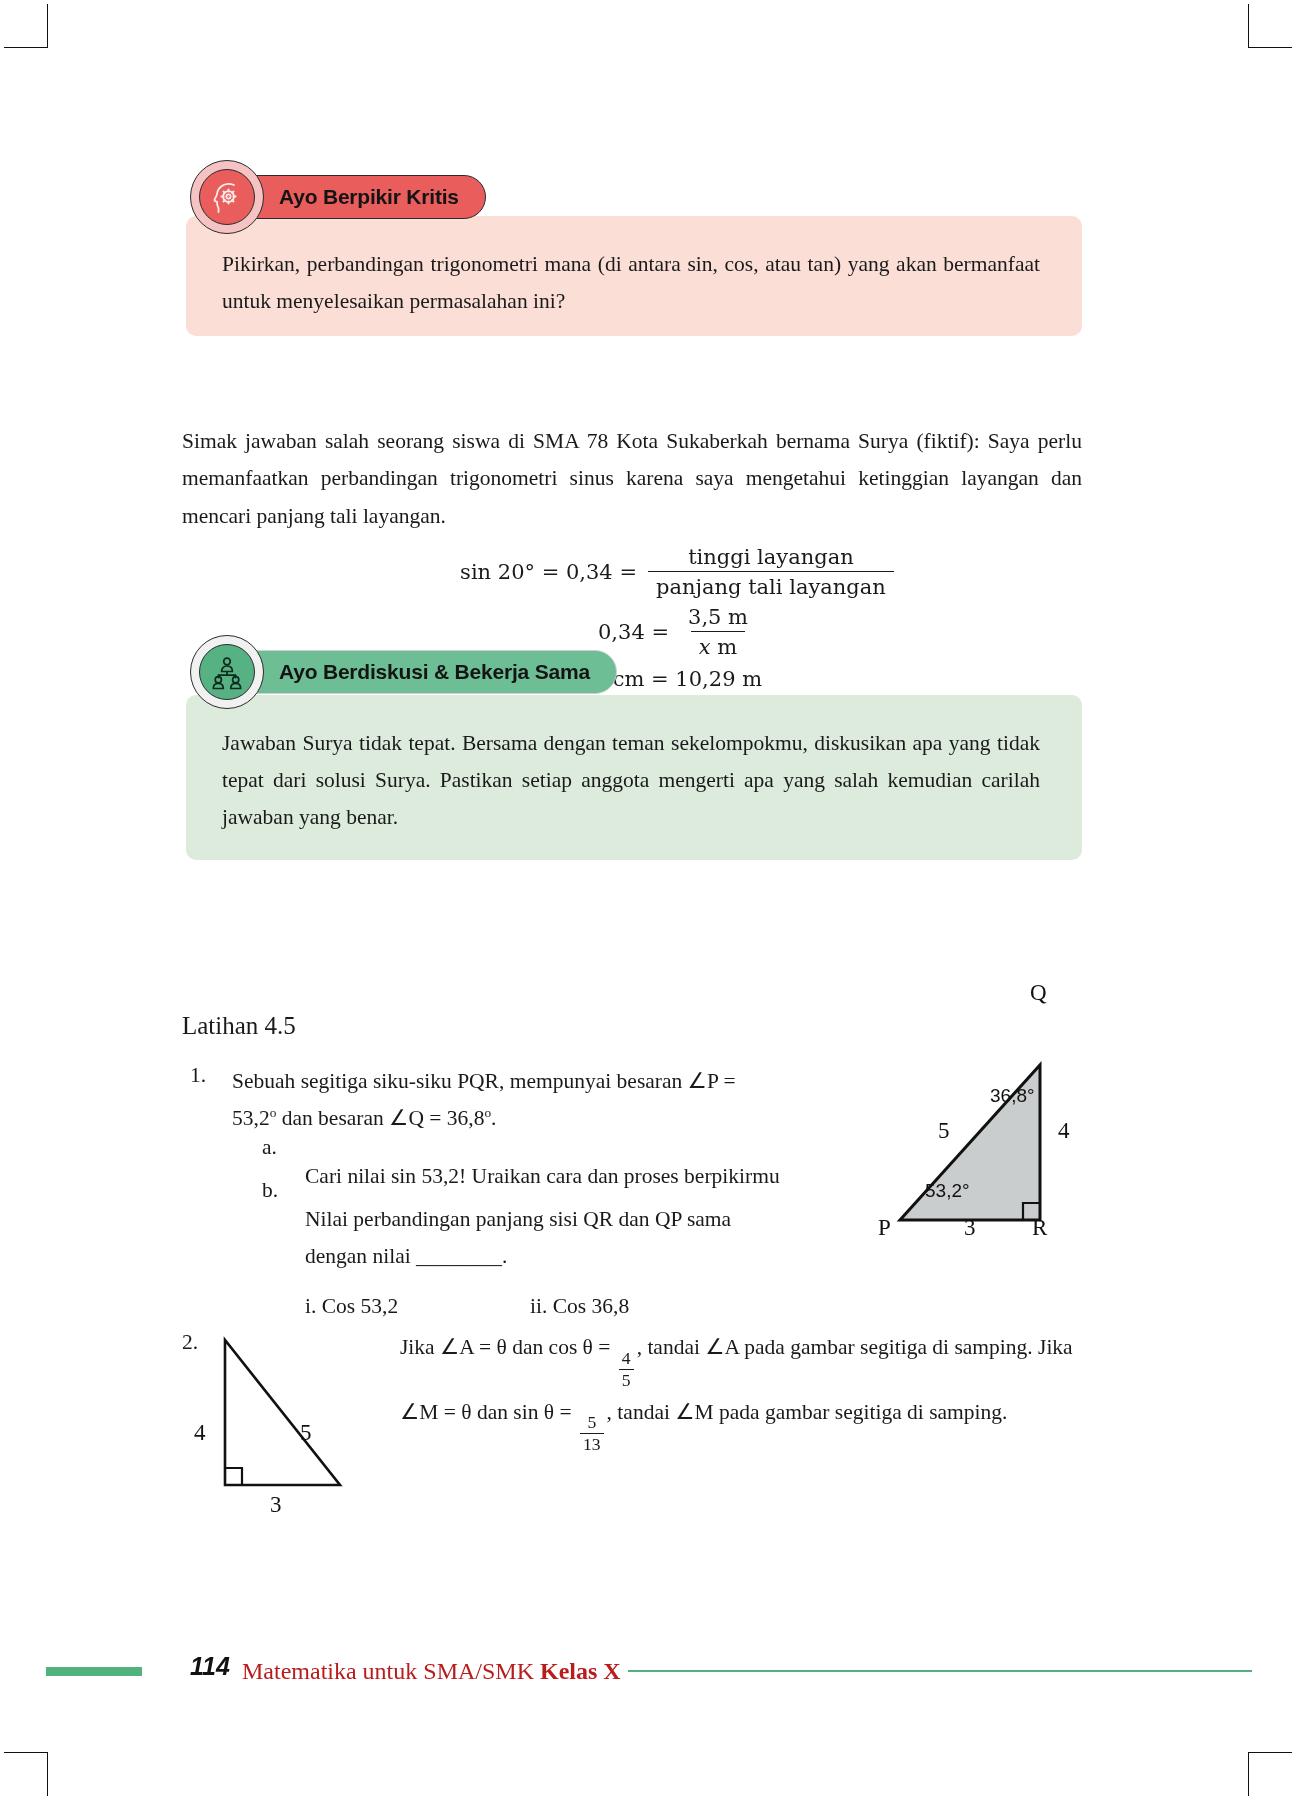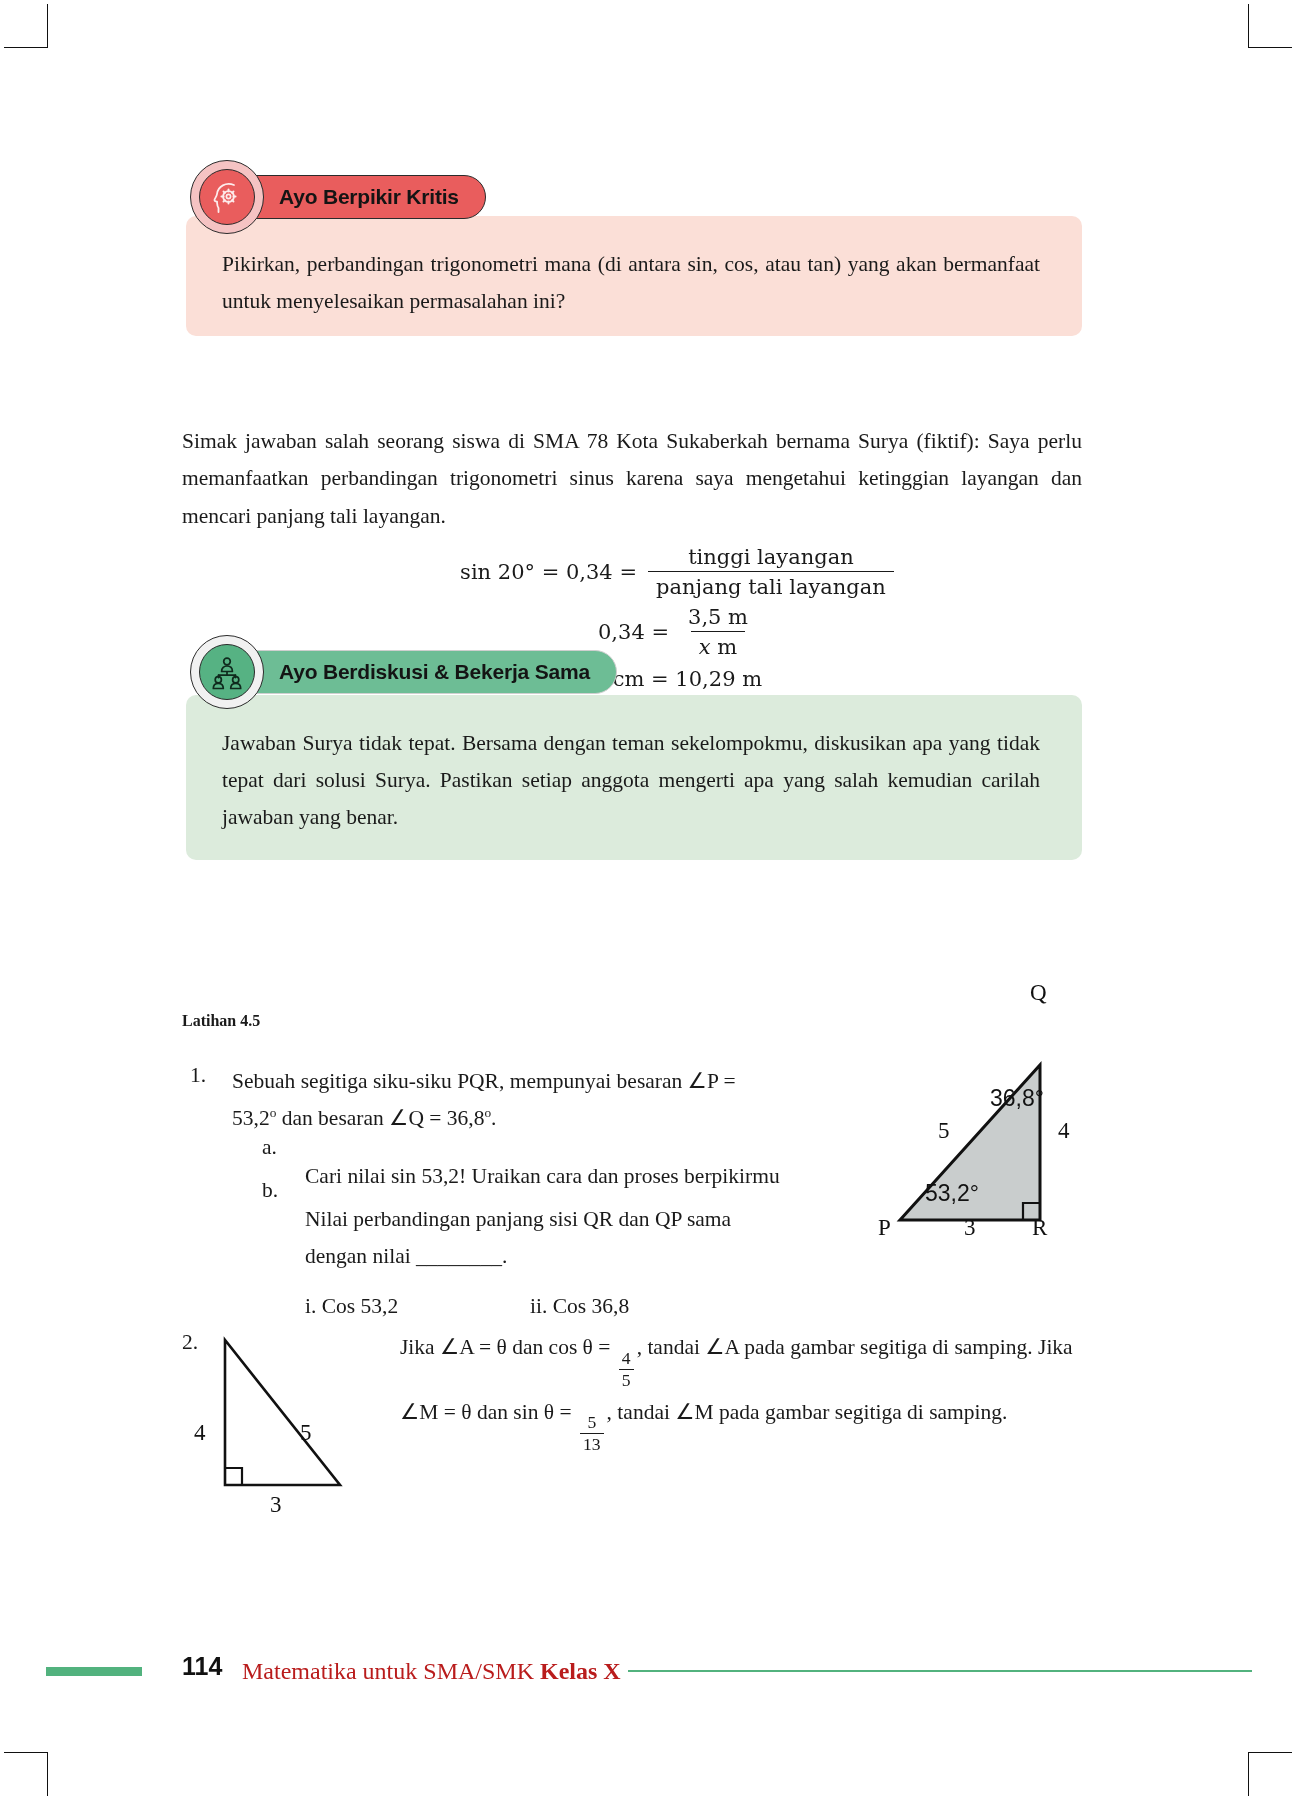--- a/index.html
+++ b/index.html
@@ -151,22 +151,22 @@
     font-size: 0.82em;
     margin: 0 3px;
     line-height: 1.08;
   }
   .ifrac .num { padding: 0 3px 1px 3px; }
   .ifrac .den { padding: 1px 3px 0 3px; border-top: 1.1px solid #1a1a1a; }
 
   
   .sec-title {
     position: absolute;
-    font-weight: bold;
-    font-size: 16px;
+    font-weight: normal;
+    font-size: 25px;
   }
   .q-num {
     position: absolute;
     font-size: 21.5px;
   }
   .q-body {
     position: absolute;
     font-size: 21.5px;
     line-height: 1.74;
   }
@@ -185,21 +185,21 @@
   
   .fig { position: absolute; }
   .fig-label {
     position: absolute;
     font-family: "Liberation Serif", serif;
     font-size: 23px;
     color: #111;
   }
   .fig-label.sans {
     font-family: "Liberation Sans", sans-serif;
-    font-size: 23px;
+    font-size: 19px;
   }
 
   
   .footer { position: absolute; }
   .footer-bar {
     position: absolute;
     height: 9px;
     background: #52b27e;
   }
   .footer-rule {
@@ -384,20 +384,20 @@
       <polygon points="25,20 25,165 140,165" fill="none" stroke="#111" stroke-width="2.6" stroke-linejoin="miter"></polygon>
       <polyline points="25,148 42,148 42,165" fill="none" stroke="#111" stroke-width="2.2"></polyline>
     </svg>
     <div class="fig-label" style="left:-6px; top:100px;">4</div>
     <div class="fig-label" style="left:100px; top:100px;">5</div>
     <div class="fig-label" style="left:70px; top:172px;">3</div>
   </div>
 
   <div class="footer">
     <div class="footer-bar" style="left:46px; top:1667px; width:96px;"></div>
-    <div class="footer-page" style="left:182px; top:1652px;">114</div>
+    <div class="footer-page" style="left:190px; top:1652px;font-style:italic;">114</div>
     <div class="footer-text" style="left:242px; top:1658px;">
       <span>Matematika untuk SMA/SMK </span><b>Kelas X</b>
     </div>
     <div class="footer-rule" style="left:628px; top:1670px; width:624px;"></div>
   </div>
 
 </div>
 
 </body></html>

